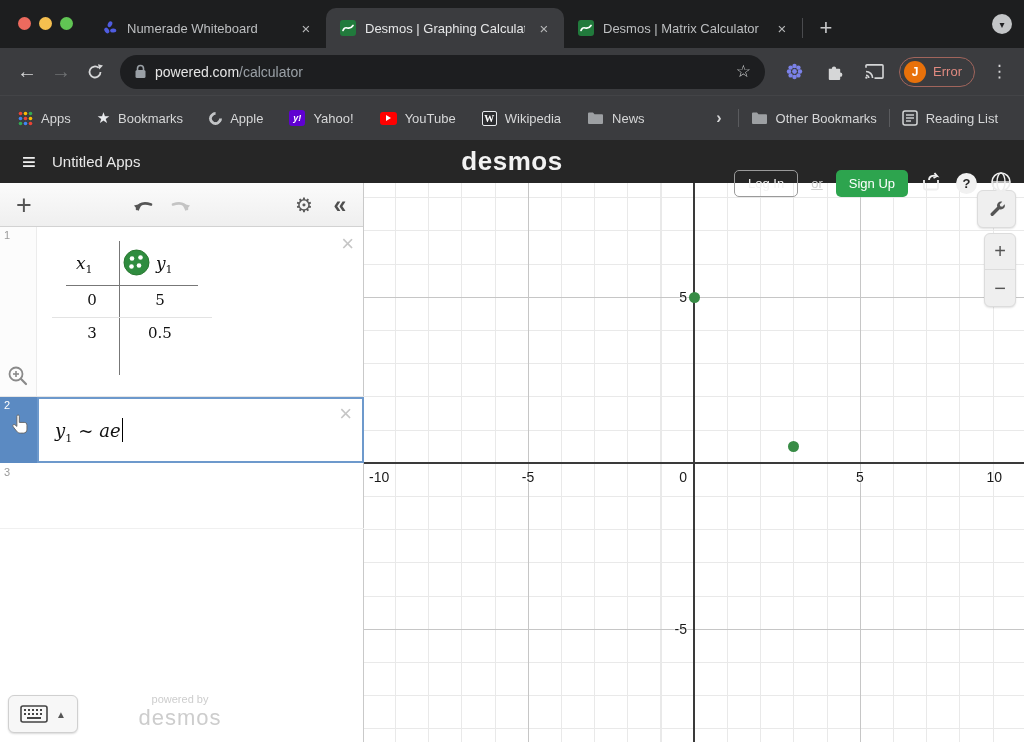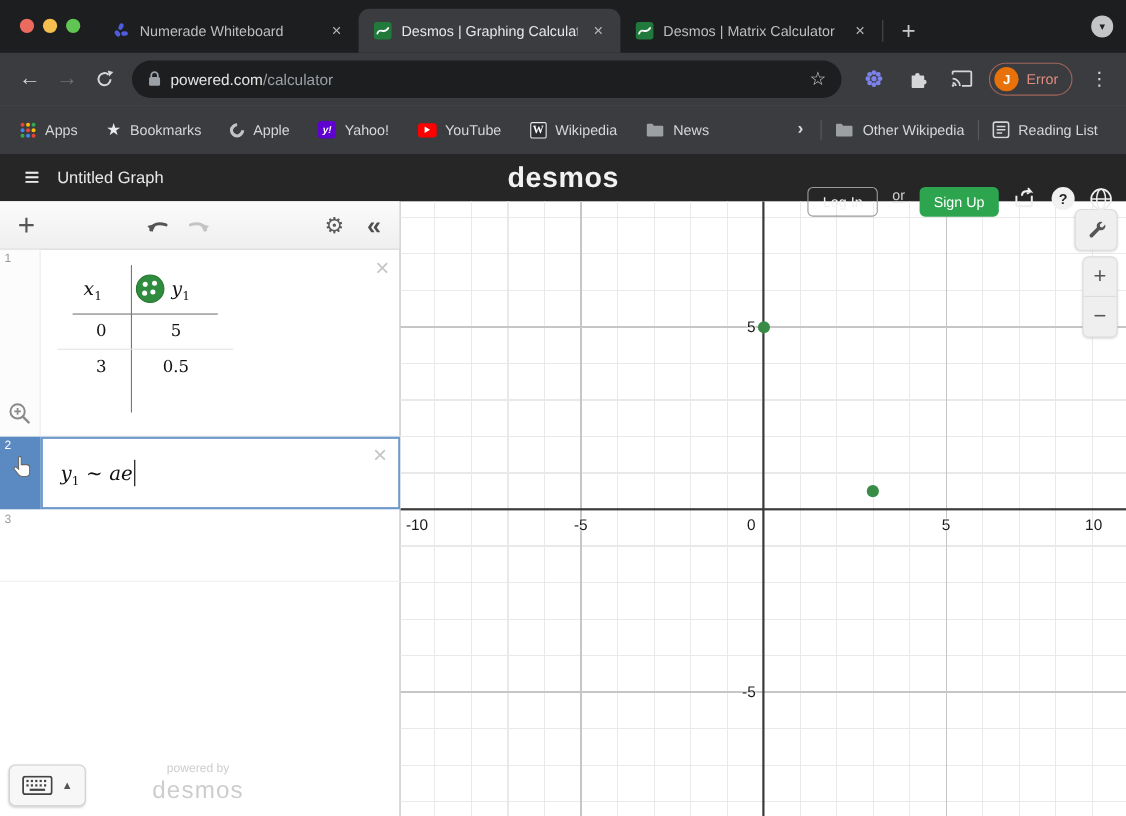--- a/index.html
+++ b/index.html
@@ -74,21 +74,21 @@
              color:#fff; font-family:"Liberation Serif", serif; font-weight:bold; font-size:10px;
              display:flex; align-items:center; justify-content:center; }
 
   
   .dheader { position:absolute; left:0; top:140px; width:1024px; height:43px; background:#262626;
              display:flex; align-items:center; padding:0 12px; color:#ebebeb; }
   .hamburger { font-size:24px; color:#eee; width:34px; text-align:center; }
   .graph-title { font-size:15px; margin-left:6px; color:#e8e8e8; }
   .wordmark { position:absolute; left:0; right:0; text-align:center; font-size:26px; font-weight:600;
               letter-spacing:0.5px; color:#f2f2f2; pointer-events:none; }
-  .dh-right { margin-left:auto; display:flex; align-items:flex-start; gap:13px; z-index:2;margin-top:44px; }
+  .dh-right { margin-left:auto; display:flex; align-items:center; gap:13px; z-index:2;margin-top:44px; }
   .login-btn { border:1px solid #9a9a9a; border-radius:5px; padding:5px 13px; font-size:13px; color:#f2f2f2; }
   .or-text { font-size:13px; color:#cfcfcf;text-decoration:underline; }
   .signup-btn { background:#2da44e; border-radius:5px; padding:6px 13px; font-size:13px; color:#fff; }
   .help-circle { width:21px; height:21px; border-radius:50%; background:#f1f1f1; color:#262626;
                  font-weight:bold; font-size:13px; display:flex; align-items:center; justify-content:center; }
 
   
   .panel { position:absolute; left:0; top:183px; width:364px; height:559px; background:#fff;
            border-right:1px solid #c9c9c9; }
   .exp-toolbar { position:absolute; left:0; top:0; width:100%; height:44px;
@@ -305,37 +305,37 @@
       </svg>
       <span>News</span>
     </span>
     <span class="bm-spacer"></span>
     <span class="bm-chevron">›</span>
     <span class="bm-sep"></span>
     <span class="bm" style="margin-right:0">
       <svg width="17" height="14" viewBox="0 0 17 14">
         <path d="M1,2.5 a1,1 0 0 1 1,-1 h4 l1.5,1.8 h7.5 a1,1 0 0 1 1,1 V12 a1,1 0 0 1 -1,1 H2 a1,1 0 0 1 -1,-1 z" fill="#9da0a3"></path>
       </svg>
-      <span>Other Wikipedia</span>
+      <span>Other Bookmarks</span>
     </span>
     <span class="bm-sep"></span>
     <span class="bm" style="margin-right:12px">
       <svg width="16" height="16" viewBox="0 0 16 16">
         <rect x="1" y="1" width="14" height="14" rx="2" fill="none" stroke="#d5d6d7" stroke-width="1.5"></rect>
         <line x1="4" y1="5" x2="12" y2="5" stroke="#d5d6d7" stroke-width="1.4"></line>
         <line x1="4" y1="8" x2="12" y2="8" stroke="#d5d6d7" stroke-width="1.4"></line>
         <line x1="4" y1="11" x2="9" y2="11" stroke="#d5d6d7" stroke-width="1.4"></line>
       </svg>
       <span>Reading List</span>
     </span>
   </div>
 
   <div class="dheader">
     <span class="hamburger">≡</span>
-    <span class="graph-title">Untitled Graph</span>
+    <span class="graph-title">Untitled Apps</span>
     <span class="wordmark">desmos</span>
     <span class="dh-right">
       <span class="login-btn">Log In</span>
       <span class="or-text">or</span>
       <span class="signup-btn">Sign Up</span>
       <span>
         <svg width="22" height="20" viewBox="0 0 22 20">
           <path d="M3,8 v8 a1.5,1.5 0 0 0 1.5,1.5 h11 a1.5,1.5 0 0 0 1.5,-1.5 v-8" fill="none" stroke="#eee" stroke-width="1.8"></path>
           <path d="M8,8 c0,-4 4,-5 8,-4 l-2.5,-3 m2.5,3 l-3.5,2" fill="none" stroke="#eee" stroke-width="1.8"></path>
         </svg>

